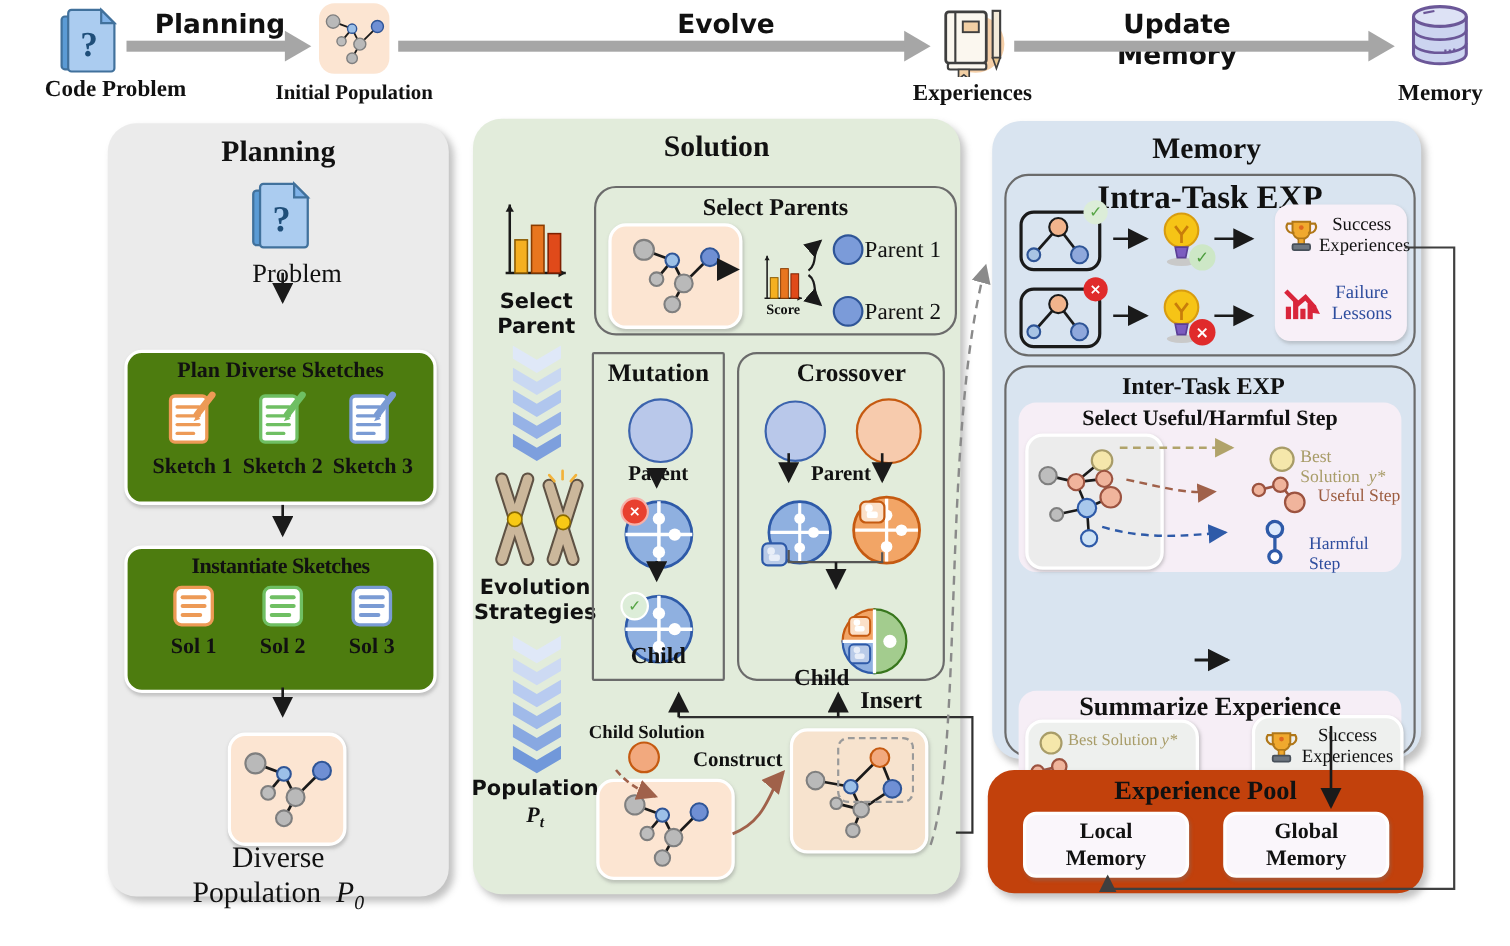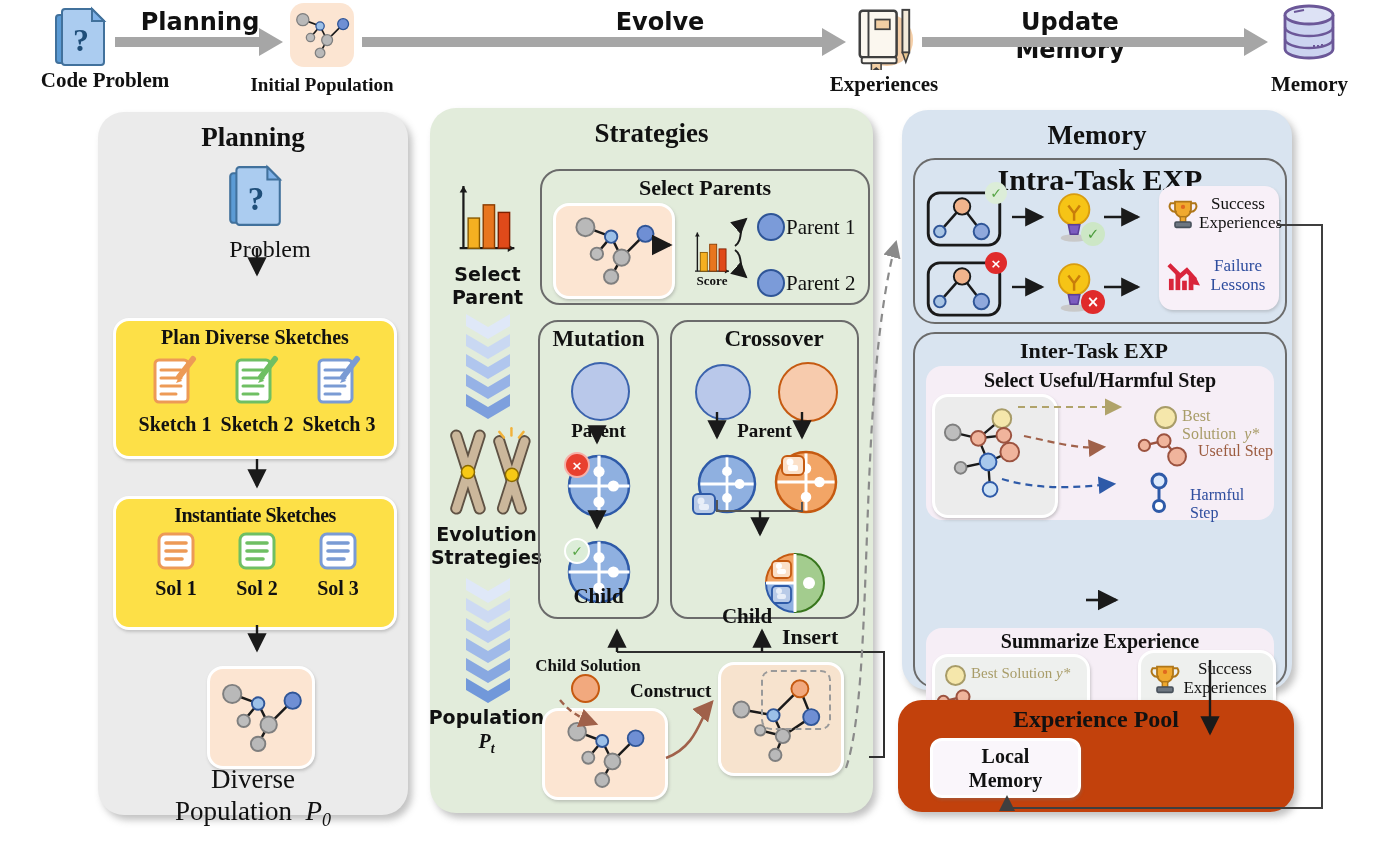--- a/index.html
+++ b/index.html
@@ -7,21 +7,21 @@
          font-family:"Liberation Serif",serif;color:#111;}
   .abs{position:absolute;}
   .serif{font-family:"Liberation Serif",serif;}
   .comic{font-family:"DejaVu Sans",sans-serif;font-weight:700;}
   .b{font-weight:700;}
   .center{text-align:center;}
   .panel{border-radius:26px;box-shadow:4px 5px 7px rgba(120,120,120,.45);}
   .obox{border:2.5px solid #6b6b6b;border-radius:20px;}
   .wbox{border:3px solid #ffffff;border-radius:16px;box-shadow:1px 2px 3px rgba(120,120,120,.35);}
   .peach{background:#fce5d2;}
-  .blueb{background:#fde047;}
+  .blueb{background:#4d7c0f;}
   .pinkb{background:#f6eef6;border-radius:16px;}
   .grayib{background:#ececec;}
   .circle{border-radius:50%;}
   .badge{display:flex;align-items:center;justify-content:center;border-radius:50%;
          font-family:"DejaVu Sans",sans-serif;font-weight:700;}
   svg{display:block;}
   #overlay{position:absolute;left:0;top:0;pointer-events:none;}
 </style>
 </head>
 <body>
@@ -315,21 +315,21 @@
         </svg>
     </div>
     <div class="abs serif center" style="left:0;top:652px;width:310px;font-size:27px;">Diverse</div>
     <div class="abs serif center" style="left:0;top:684px;width:310px;font-size:27px;">
       <span>Population</span>
       <span style="font-style:italic;">&nbsp;<span>P</span><sub style="font-size:18px;">0</sub></span>
     </div>
   </div>
 
   <div class="abs panel" style="left:430px;top:108px;width:443px;height:705px;background:#e2ecdb;">
-    <div class="abs serif b center" style="left:0;top:10px;width:443px;font-size:27px;">Strategies</div>
+    <div class="abs serif b center" style="left:0;top:10px;width:443px;font-size:27px;">Solution</div>
 
     <div class="abs" style="left:24px;top:72px;">
       <svg width="66" height="78">
           <use href="#i-barchart"></use>
         </svg>
     </div>
     <div class="abs comic center" style="left:10px;top:155px;width:95px;font-size:19px;line-height:23px;">Select Parent</div>
     <div class="abs" style="left:36px;top:206px;">
       <svg width="44" height="106">
         <use href="#i-chevron" y="0" fill="#dfe8f8" width="44" height="26"></use>
@@ -372,21 +372,21 @@
             <use href="#i-barchart"></use>
           </svg>
       </div>
       <div class="abs serif b center" style="left:140px;top:102px;width:60px;font-size:13px;">Score</div>
       <div class="abs circle" style="left:215px;top:42px;width:24px;height:24px;background:#7b9bd9;border:2.5px solid #2f5597;"></div>
       <div class="abs serif" style="left:244px;top:44px;font-size:21px;">Parent 1</div>
       <div class="abs circle" style="left:215px;top:98px;width:24px;height:24px;background:#7b9bd9;border:2.5px solid #2f5597;"></div>
       <div class="abs serif" style="left:244px;top:100px;font-size:21px;">Parent 2</div>
     </div>
 
-    <div class="abs obox" style="left:108px;top:212px;width:117px;height:295px;border-radius:20px;">
+    <div class="abs obox" style="left:108px;top:212px;width:117px;height:295px;border-radius:2px;">
       <div class="abs serif b center" style="left:0;top:4px;width:117px;font-size:23px;">Mutation</div>
       <div class="abs circle" style="left:31px;top:40px;width:55px;height:55px;background:#b9c8ea;border:2.5px solid #3b63ad;"></div>
       <div class="abs serif b center" style="left:0;top:98px;width:117px;font-size:19px;">Parent</div>
       <div class="abs" style="left:27px;top:132px;">
         <svg width="64" height="64">
           <circle cx="32" cy="32" r="30" fill="#8fb0e0" stroke="#2e5aa8" stroke-width="2.5"></circle>
           <use href="#i-puzzle-cut" width="64" height="64"></use>
         </svg>
       </div>
       <div class="abs badge" style="left:24px;top:130px;width:22px;height:22px;background:#e8402f;color:#fff;font-size:13px;border:2px solid #f6b0a8;">×</div>
@@ -528,21 +528,21 @@
         <div class="abs serif" style="left:272px;top:76px;font-size:16px;color:#9c5c40;">Useful Step</div>
         <div class="abs" style="left:222px;top:106px;">
           <svg width="22" height="42">
               <use href="#g-pair"></use>
             </svg>
         </div>
         <div class="abs serif" style="left:264px;top:120px;font-size:16px;color:#2e4d9e;">Harmful Step</div>
       </div>
 
       <div class="abs pinkb" style="left:11px;top:294px;width:348px;height:152px;">
-        <div class="abs serif b center" style="left:0;top:2px;width:348px;font-size:20px;text-align:center;">Summarize Experience</div>
+        <div class="abs serif b center" style="left:0;top:2px;width:348px;font-size:24px;text-align:center;">Summarize Experience</div>
         <div class="abs wbox" style="left:6px;top:26px;width:152px;height:118px;background:#eef0ee;">
           <div class="abs circle" style="left:10px;top:8px;width:17px;height:17px;background:#f5e7ab;border:2.5px solid #a89c68;"></div>
           <div class="abs serif" style="left:36px;top:8px;font-size:15px;color:#a89c68;">
             <span>Best Solution</span>&nbsp;<i>y*</i>
           </div>
           <div class="abs" style="left:0px;top:30px;">
             <svg width="56" height="40">
                 <use href="#g-chain"></use>
               </svg>
           </div>
@@ -569,20 +569,23 @@
           <div class="abs serif center" style="left:46px;top:66px;width:74px;font-size:17px;line-height:19px;color:#2e4d9e;">Failure Lessons</div>
         </div>
       </div>
     </div>
   </div>
 
   <div class="abs panel" style="left:898px;top:700px;width:396px;height:112px;background:#c2410c;border-radius:24px;">
     <div class="abs serif b center" style="left:0;top:6px;width:396px;font-size:24px;">Experience Pool</div>
     <div class="abs wbox center" style="left:32px;top:38px;width:145px;height:54px;background:#faf6fb;border-radius:12px;">
       <div class="serif b" style="font-size:20px;line-height:24px;padding:3px 14px;">Local Memory</div>
+    </div>
+    <div class="abs wbox center" style="left:214px;top:38px;width:145px;height:54px;background:#faf6fb;border-radius:12px;">
+      <div class="serif b" style="font-size:20px;line-height:24px;padding:3px 14px;">Global Memory</div>
     </div>
   </div>
 
   <svg id="overlay" width="1373" height="860">
     <defs>
       <marker id="mB" markerWidth="10" markerHeight="10" refX="7" refY="4" orient="auto">
           <path d="M0,0 L8,4 L0,8 z" fill="#1a1a1a"></path>
         </marker>
       <marker id="mD" markerWidth="10" markerHeight="10" refX="7" refY="4" orient="auto">
           <path d="M0,0 L8,4 L0,8 z" fill="#3f3f3f"></path>

